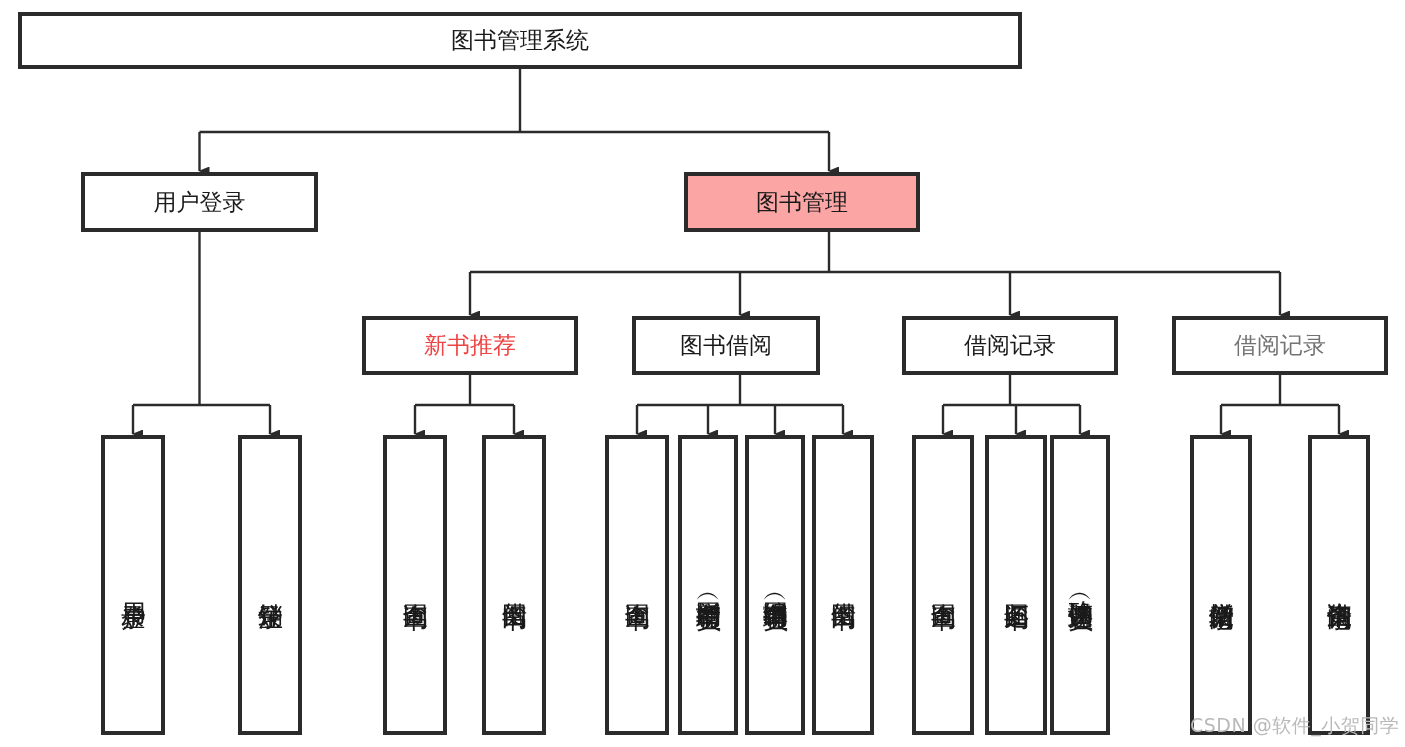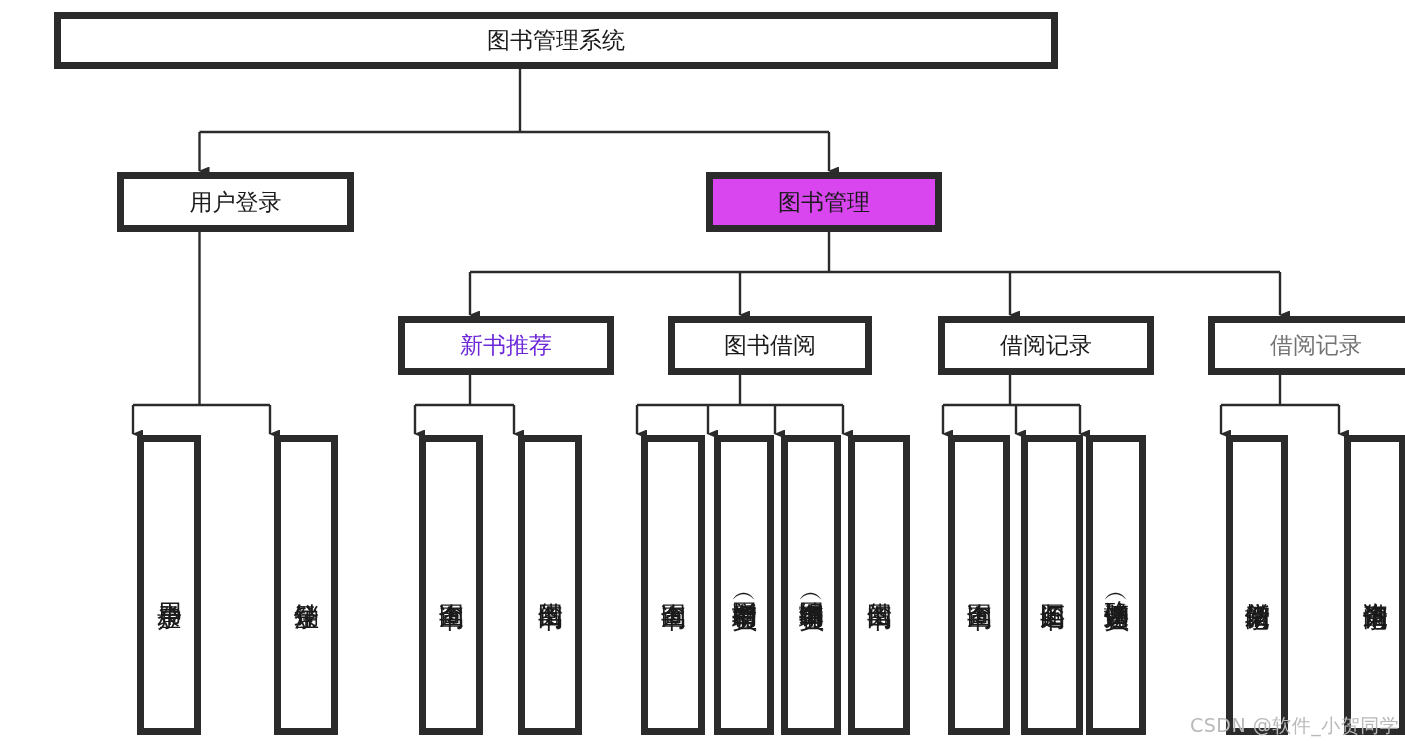--- a/index.html
+++ b/index.html
@@ -22,26 +22,25 @@
     left: 0;
     top: 0;
     width: 1405px;
     height: 747px;
     pointer-events: none;
   }
   .node {
     position: absolute;
     box-sizing: border-box;
     background: #ffffff;
-    border: 7px solid #be185d;
+    border: 4px solid #be185d;
     display: flex;
     align-items: center;
     justify-content: center;
     overflow: hidden;
-    margin-left: 36px;
   }
   .node .label {
     color: #1a1a1a;
     text-align: center;
     line-height: 1.08;
     white-space: nowrap;
   }
   .node.horiz .label {
     font-size: 23px;
   }
@@ -111,27 +110,27 @@
       <line x1="1221" y1="405" x2="1221" y2="434" stroke="#2b2b2b" stroke-width="2.4" marker-end="url(#arrowhead)"></line>
       <line x1="1339" y1="405" x2="1339" y2="434" stroke="#2b2b2b" stroke-width="2.4" marker-end="url(#arrowhead)"></line>
     </svg>
   <div id="nodes">
       <div class="node horiz root" style="left: 18px; top: 12px; width: 1004px; height: 57px; border-color: rgb(43, 43, 43); background: rgb(255, 255, 255);">
         <span class="label" style="color: rgb(26, 26, 26);">图书管理系统</span>
       </div>
       <div class="node horiz" style="left: 81px; top: 172px; width: 237px; height: 60px; border-color: rgb(43, 43, 43); background: rgb(255, 255, 255);">
         <span class="label" style="color: rgb(26, 26, 26);">用户登录</span>
       </div>
-      <div class="node horiz" style="left: 670px; top: 172px; width: 236px; height: 60px; border-color: rgb(43, 43, 43); background: #d946ef;">
+      <div class="node horiz" style="left: 684px; top: 172px; width: 236px; height: 60px; border-color: rgb(43, 43, 43); background: #fca5a5;">
         <span class="label" style="color: rgb(26, 26, 26);">图书管理</span>
       </div>
       <div class="node horiz" style="left: 362px; top: 316px; width: 216px; height: 59px; border-color: rgb(43, 43, 43); background: rgb(255, 255, 255);">
-        <span class="label" style="color: #6d28d9;">新书推荐</span>
+        <span class="label" style="color: #ef4444;">新书推荐</span>
       </div>
-      <div class="node horiz" style="left: 632px; top: 316px; width: 204px; height: 59px; border-color: rgb(43, 43, 43); background: rgb(255, 255, 255); align-items: center;">
+      <div class="node horiz" style="left: 632px; top: 316px; width: 188px; height: 59px; border-color: rgb(43, 43, 43); background: rgb(255, 255, 255); align-items: center;">
         <span class="label" style="color: rgb(26, 26, 26);">图书借阅</span>
       </div>
       <div class="node horiz" style="left: 902px; top: 316px; width: 216px; height: 59px; border-color: rgb(43, 43, 43); background: rgb(255, 255, 255);">
         <span class="label" style="color: rgb(26, 26, 26);">借阅记录</span>
       </div>
       <div class="node horiz" style="left: 1172px; top: 316px; width: 216px; height: 59px; border-color: rgb(43, 43, 43); background: rgb(255, 255, 255);">
         <span class="label" style="color: #737373;">借阅记录</span>
       </div>
       <div class="node vert" style="left: 101px; top: 435px; width: 64px; height: 300px; border-color: rgb(43, 43, 43); background: rgb(255, 255, 255);">
         <span class="label" style="color: rgb(26, 26, 26);">用户登录</span>

